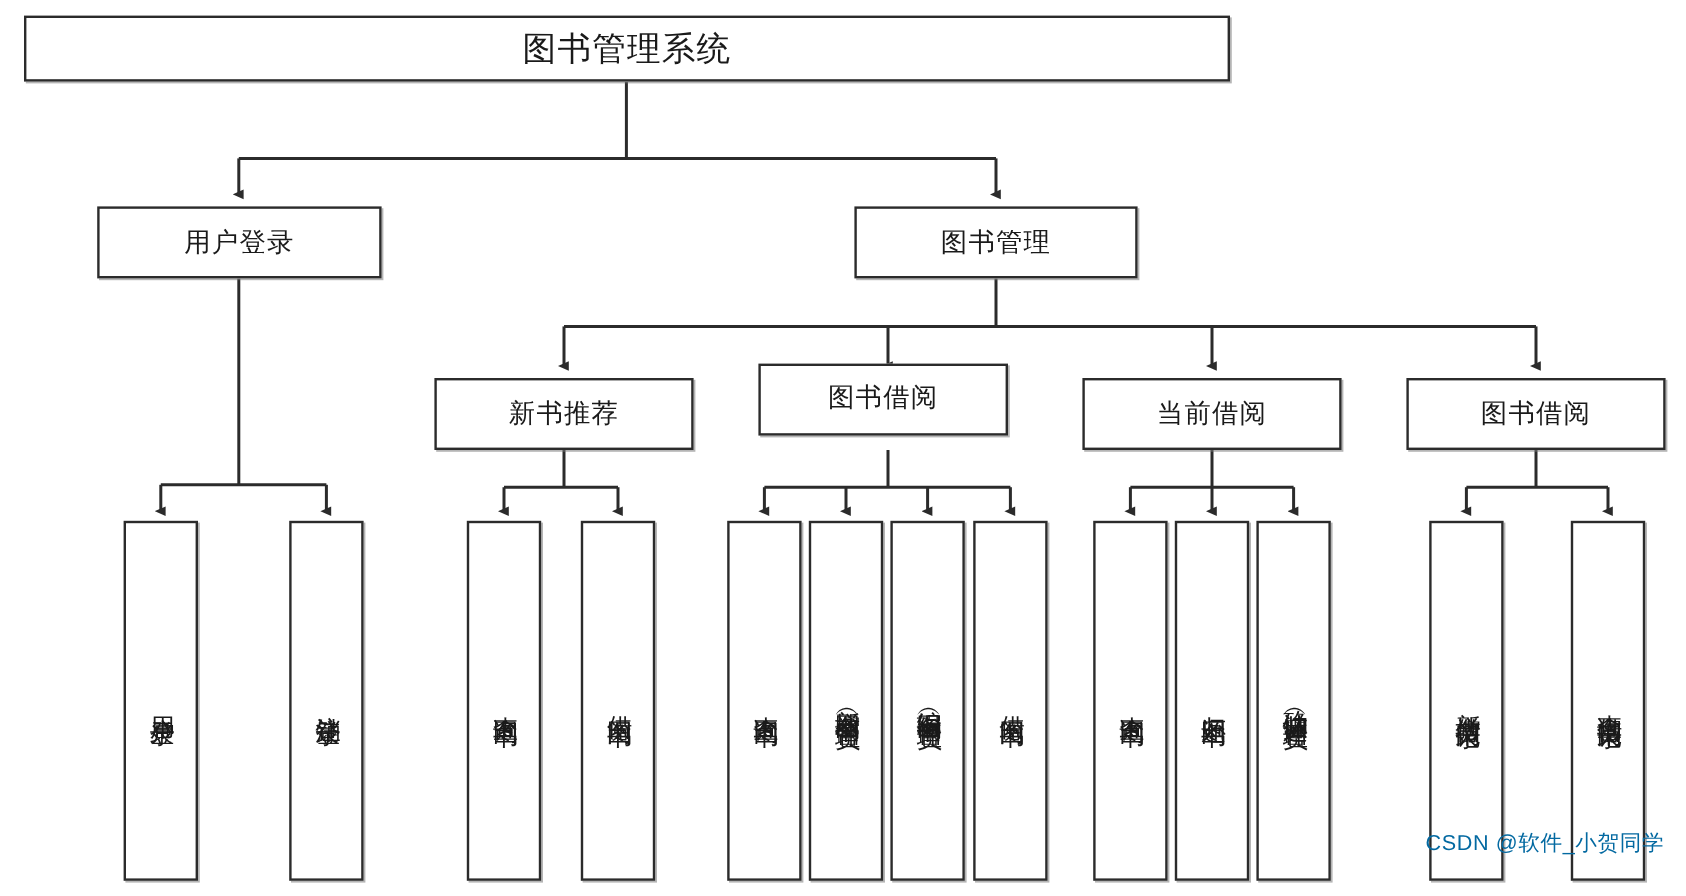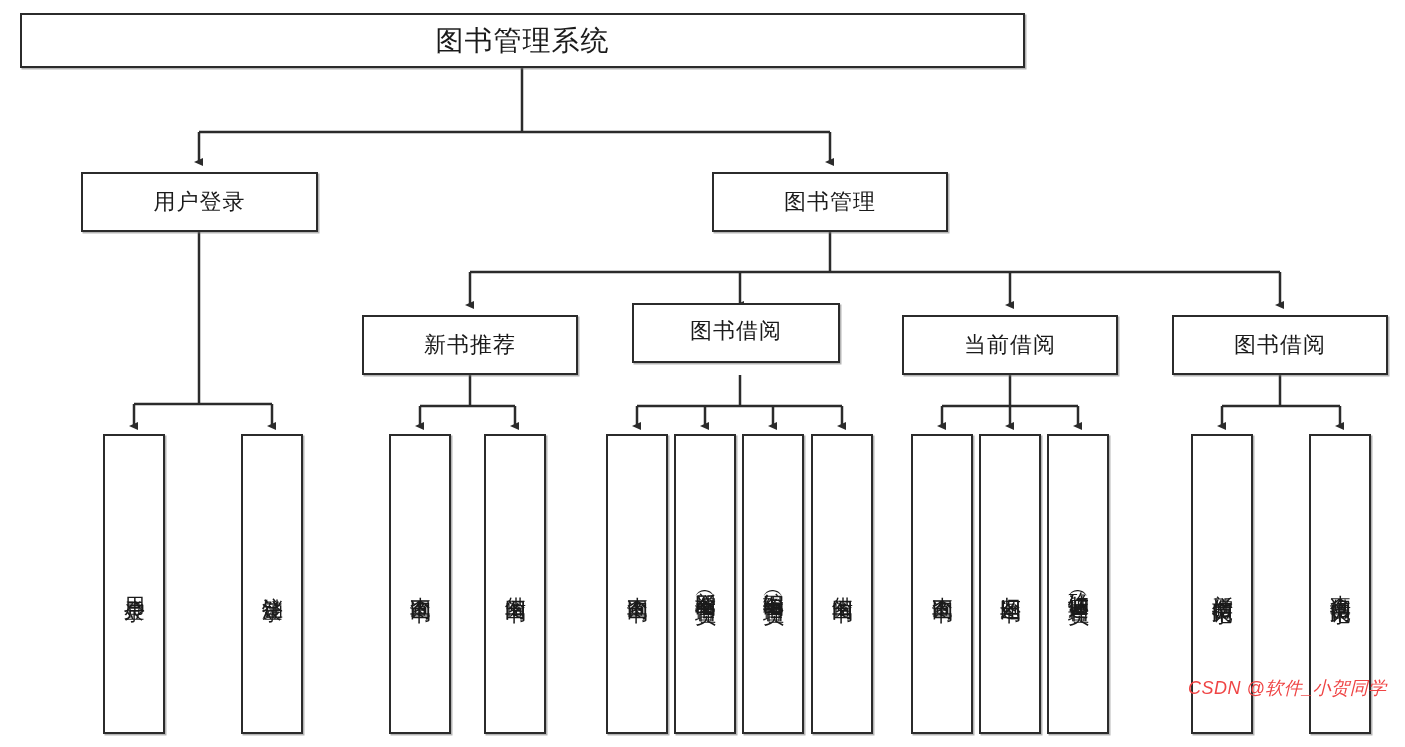--- a/index.html
+++ b/index.html
@@ -50,26 +50,25 @@
     writing-mode: vertical-rl;
     text-orientation: upright;
     line-height: 1.18;
     white-space: nowrap;
     display: block;
     text-align: center;
   }
   .watermark {
     position: absolute;
     left: 1188px;
-    top: 676px;
+    top: 690px;
     font-size: 18px;
-    color: #ef4444;
+    color: #0369a1;
     white-space: nowrap;
     letter-spacing: 0.5px;
-    font-style: italic;
   }
 </style>
 </head>
 <body>
 
 <div id="canvas">
 
   <svg id="wires" viewBox="0 0 1405 747">
     <defs>
       <marker id="arrow" markerWidth="10" markerHeight="10" refX="5" refY="5" orient="auto" markerUnits="userSpaceOnUse">

